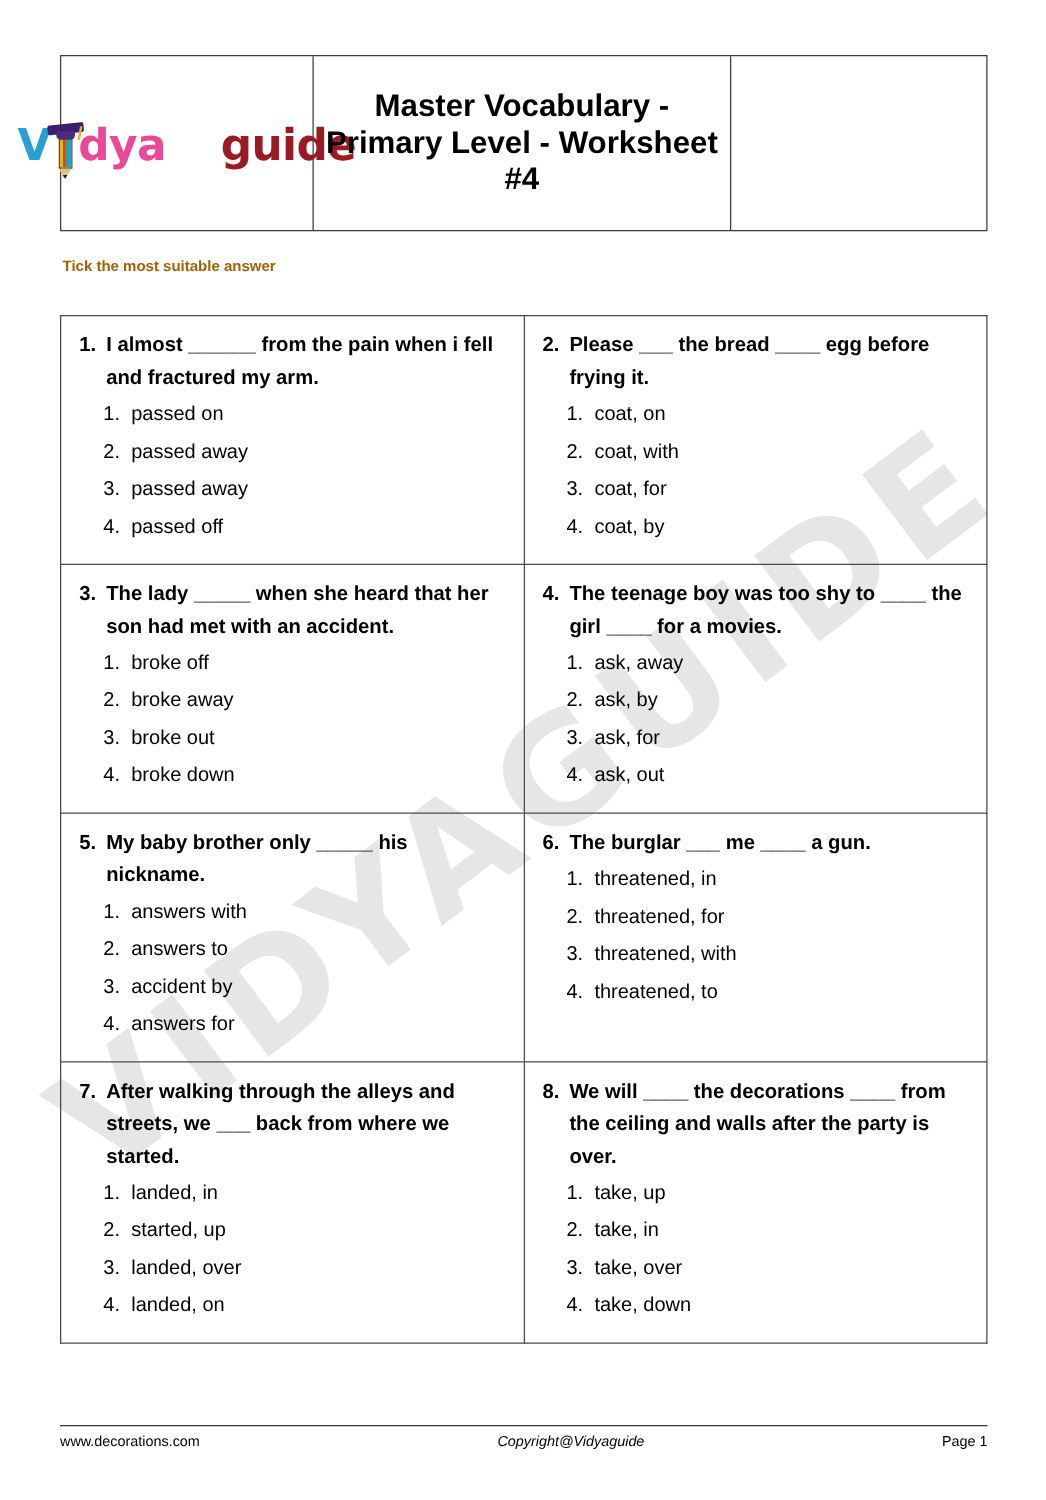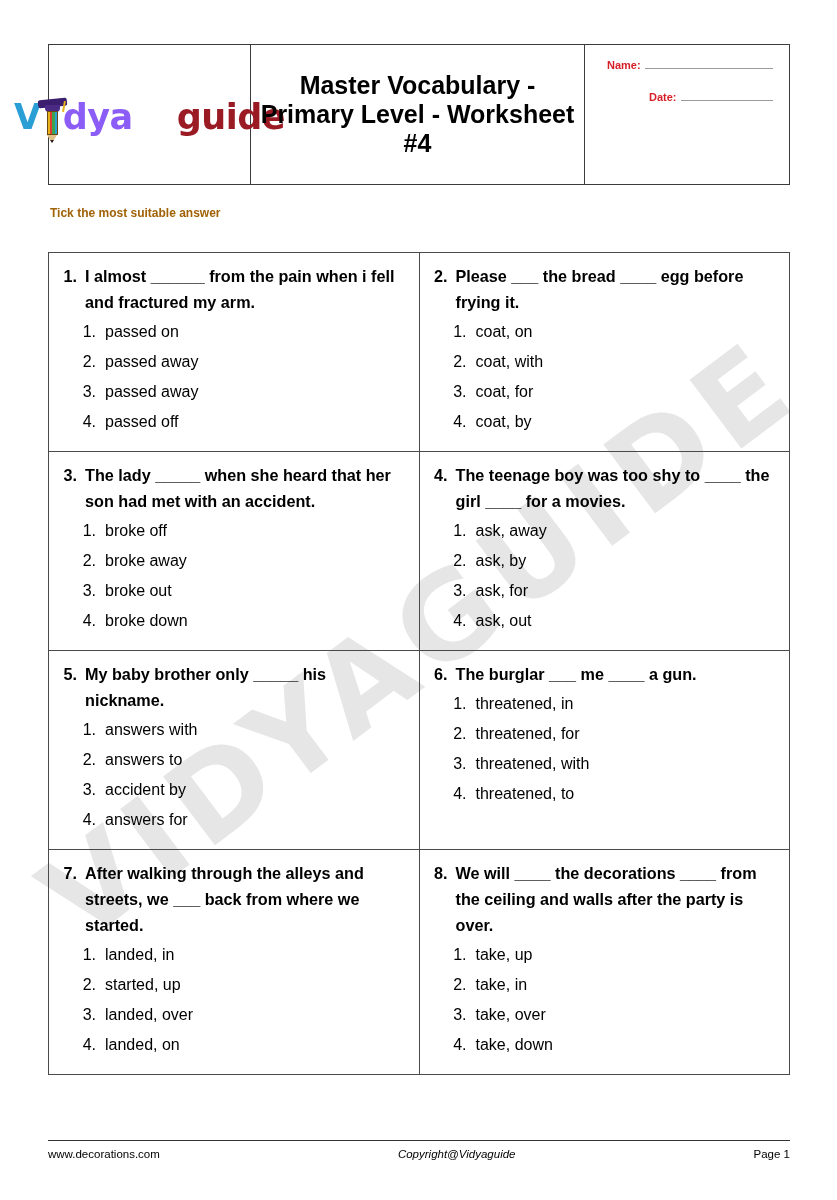--- a/index.html
+++ b/index.html
@@ -100,21 +100,21 @@
   }
   .logo-row {
     display: flex;
     align-items: baseline;
     font-family: "DejaVu Sans", sans-serif;
     font-weight: bold;
     font-size: 35px;
     letter-spacing: -0.5px;
   }
   .logo-v { color: #2a9fd6; }
-  .logo-dya { color: #8b5cf6; text-align: center; }
+  .logo-dya { color: #ec4899; text-align: center; }
   .logo-guide { color: #9b1b24; margin-left: 44px; }
 
   .pencil-wrap {
     position: relative;
     width: 20px;
     height: 46px;
     margin: 0 1px 0 1px;
     align-self: flex-end;
   }
   .pencil-body {
@@ -317,30 +317,20 @@
             <span class="logo-dya">dya</span>
             <span class="logo-guide">guide</span>
           </div>
         </div>
       </div>
 
       <div class="hdr-cell hdr-title">
         <div class="title-text">Master Vocabulary - Primary Level - Worksheet #4</div>
       </div>
 
-      <div class="hdr-cell hdr-meta">
-        <div class="meta-line meta-name">
-          <span>Name:</span>
-          <span class="meta-rule"></span>
-        </div>
-        <div class="meta-line meta-date">
-          <span>Date:</span>
-          <span class="meta-rule"></span>
-        </div>
-      </div>
 
     </div>
 
     <div class="instruction">Tick the most suitable answer</div>
 
     <table class="q-table">
       <tbody>
         <tr>
           <td>
             <div class="q-head">

